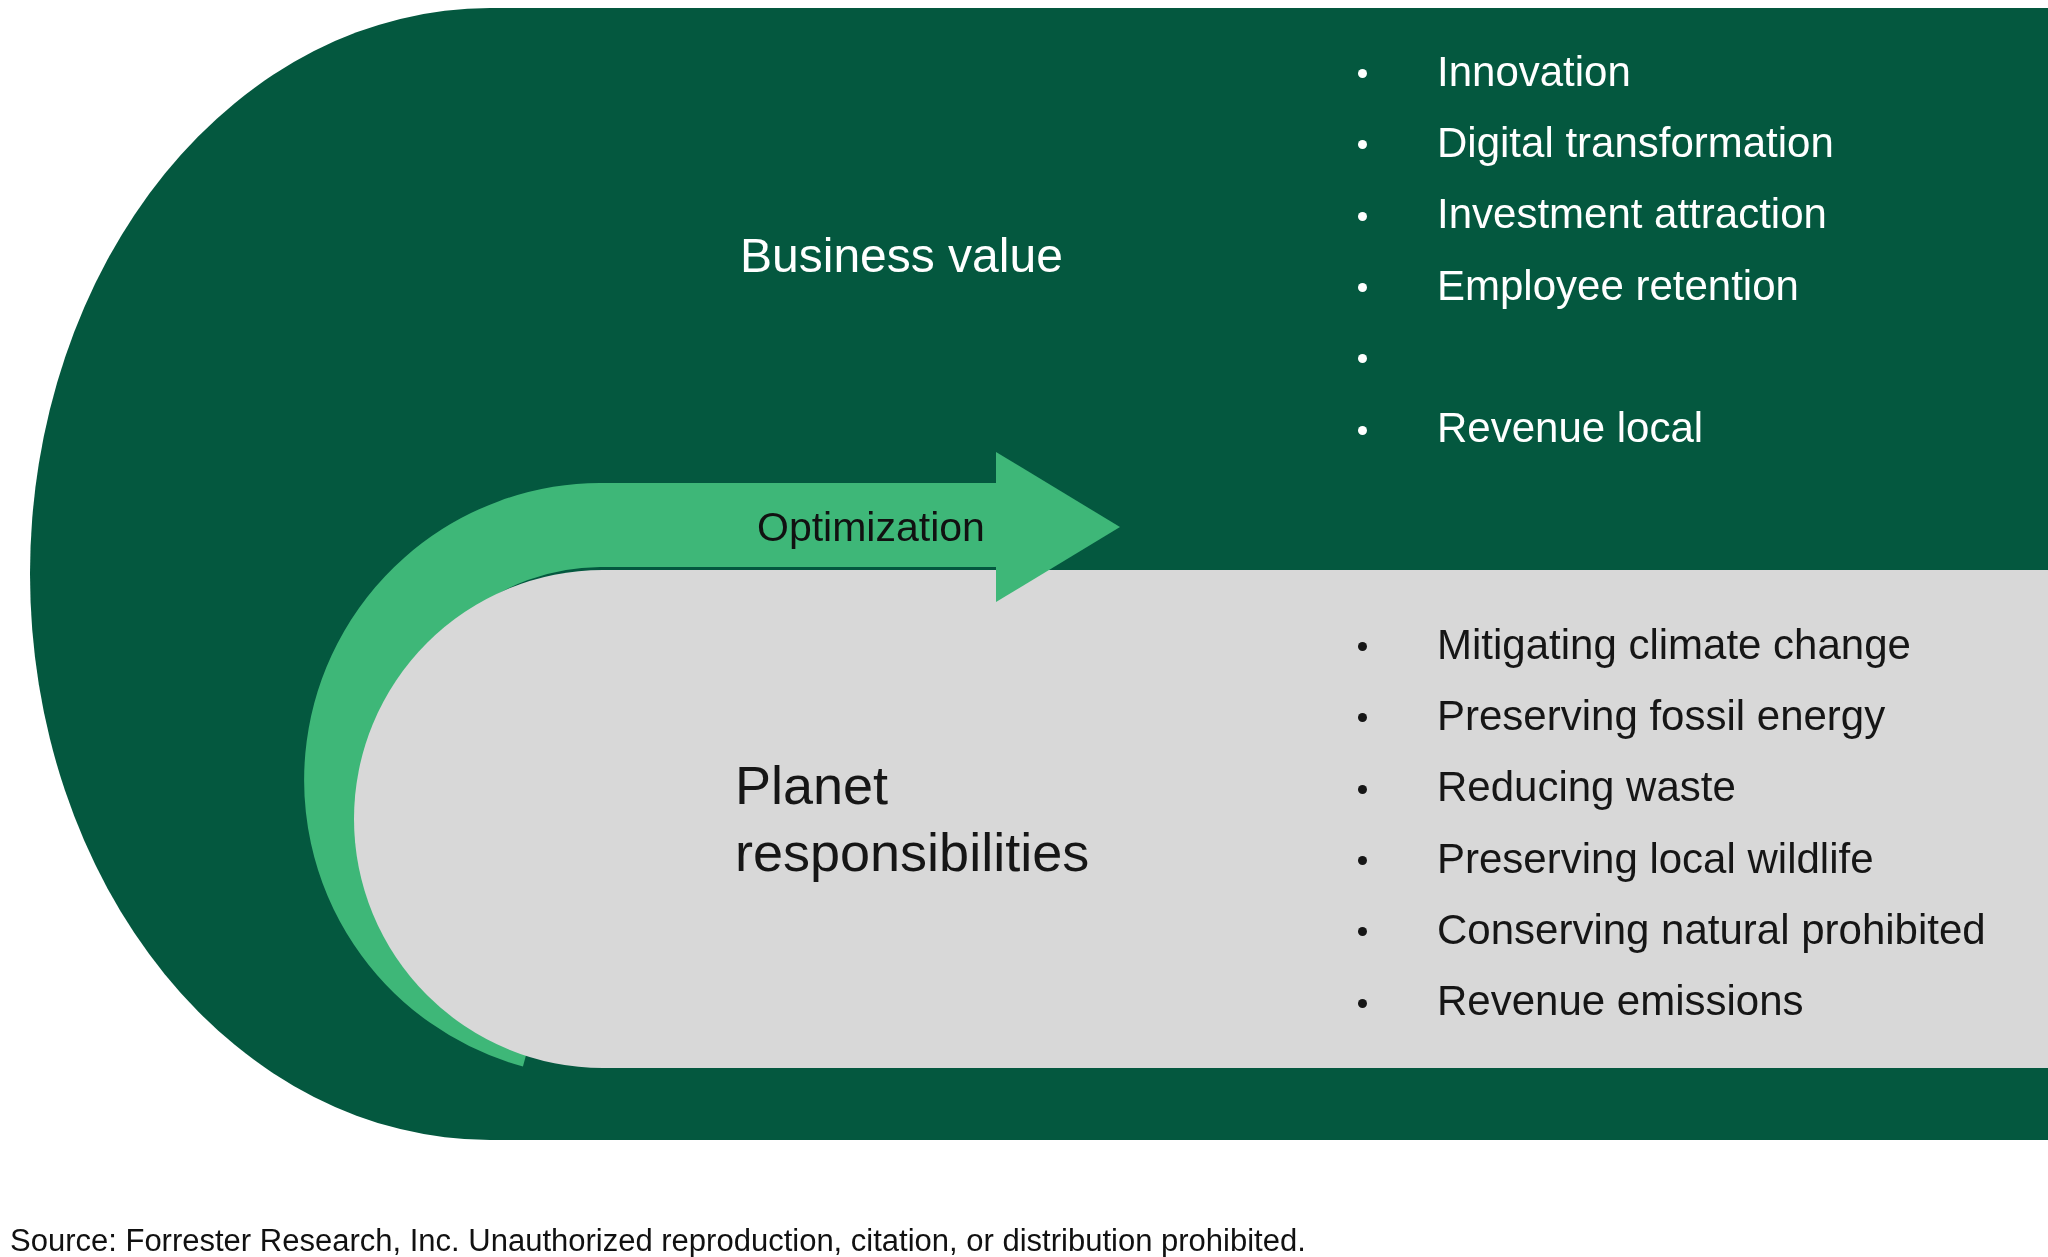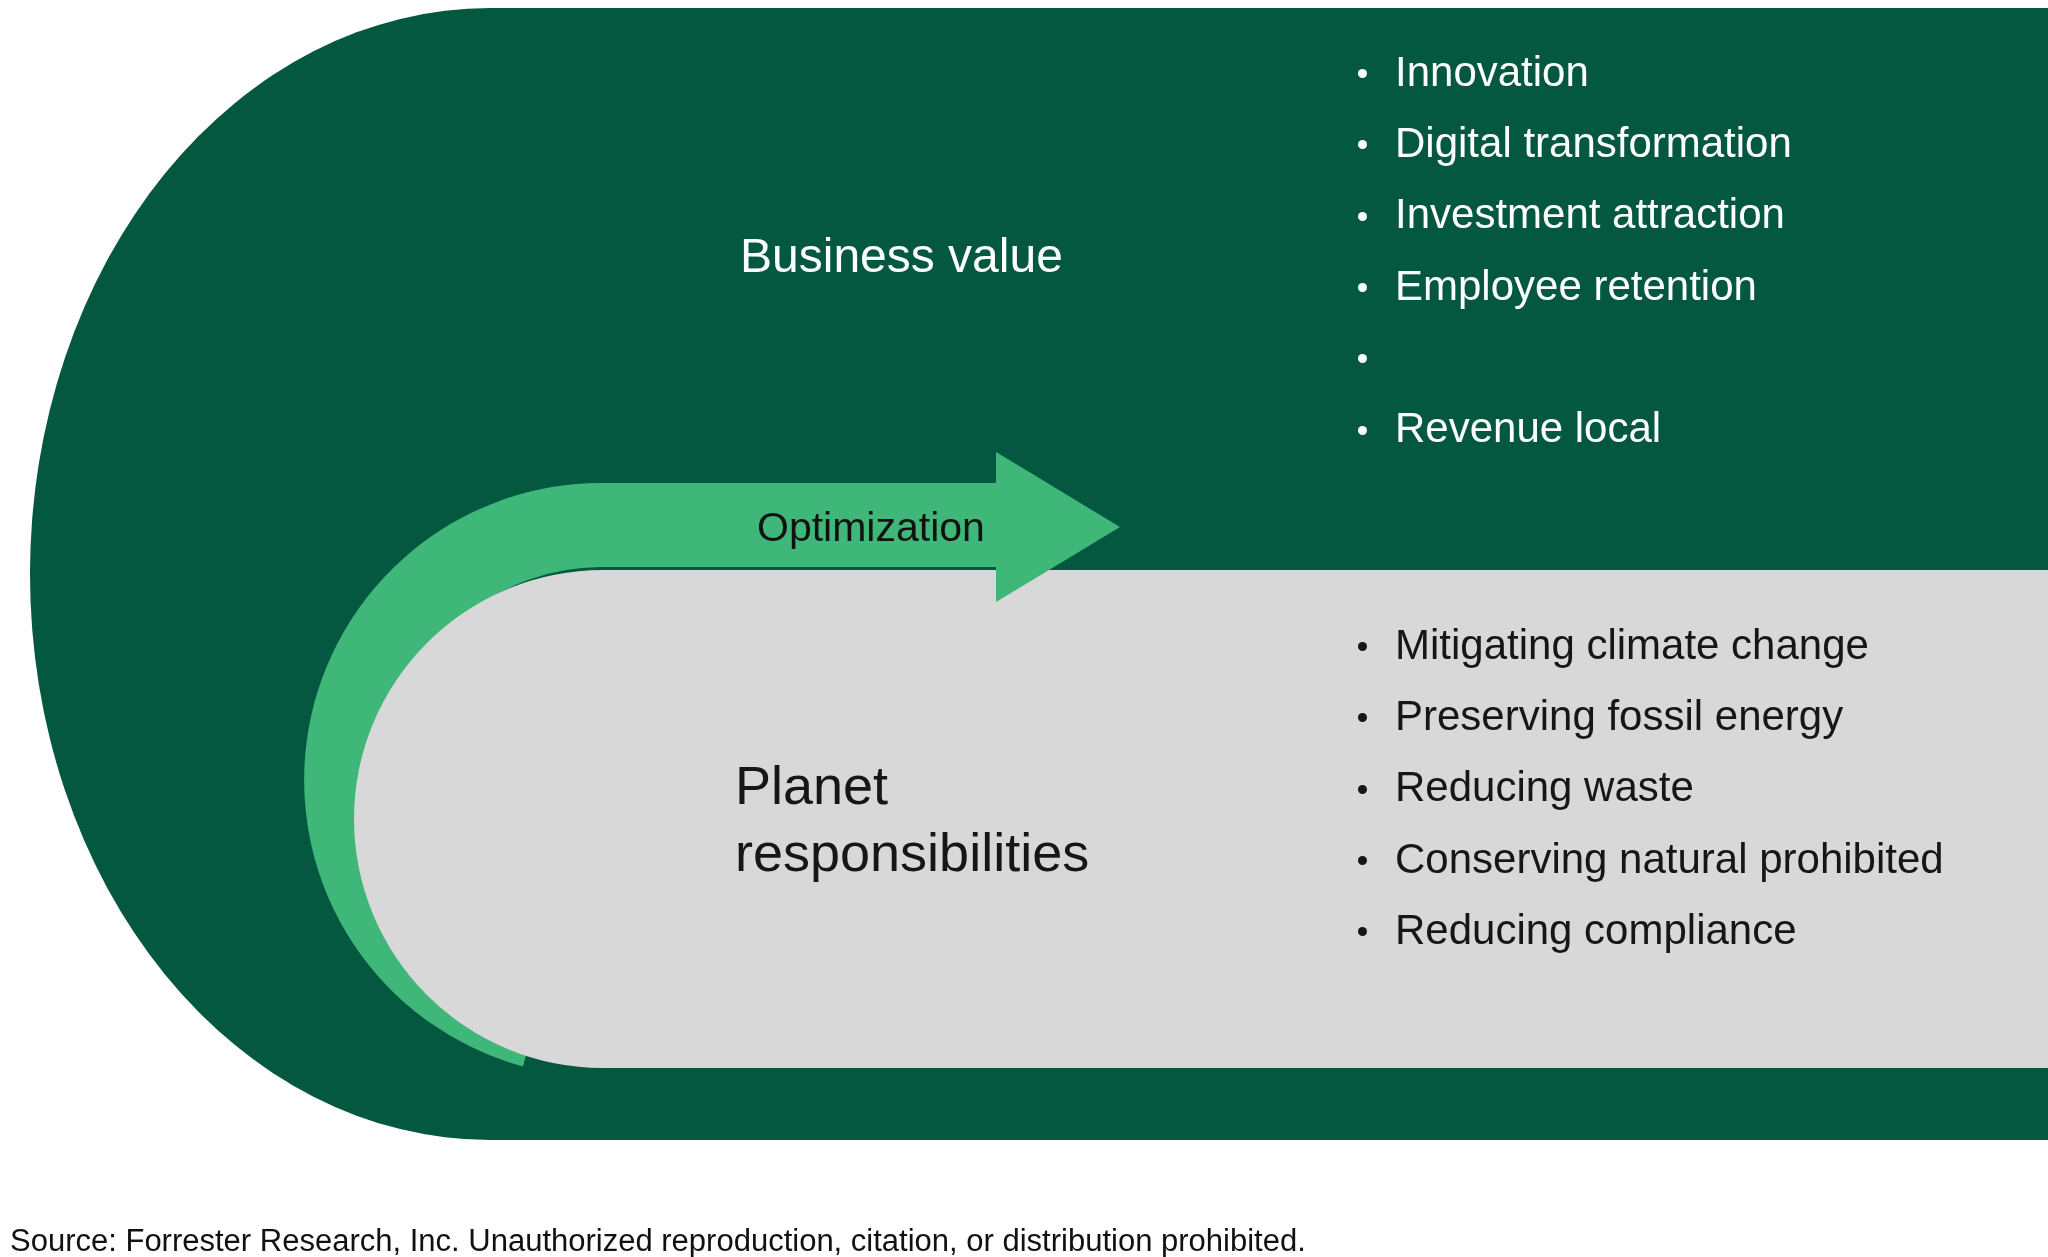--- a/index.html
+++ b/index.html
@@ -66,20 +66,21 @@
     list-style: none;
   }
   #business-list { top: 36px; color: #ffffff; }
   #planet-list { top: 609px; color: #161616; }
   .bullet-list li {
     height: 71.3px;
     display: flex;
     align-items: center;
     font-size: 42px;
     white-space: nowrap;
+    gap: 42px;
   }
   .bullet-dot {
     width: 9px; height: 9px;
     border-radius: 50%;
     background: currentColor;
     margin: 4px 28px 0 0;
     flex: 0 0 auto;
   }
   #source-line {
     left: 10px; top: 1222px;
@@ -154,27 +155,31 @@
       <li>
         <span class="bullet-dot"></span>
         <span>Preserving fossil energy</span>
       </li>
 
       <li>
         <span class="bullet-dot"></span>
         <span>Reducing waste</span>
       </li>
 
+      <li>
+        <span class="bullet-dot"></span>
+        <span>Preserving local wildlife</span>
+      </li>
 
       <li>
         <span class="bullet-dot"></span>
         <span>Conserving natural prohibited</span>
       </li>
 
       <li>
         <span class="bullet-dot"></span>
-        <span>Reducing compliance</span>
+        <span>Revenue emissions</span>
       </li>
     </ul>
 
   <div id="source-line" class="txt">Source: Forrester Research, Inc. Unauthorized reproduction, citation, or distribution prohibited.</div>
 
 </div>
 
 </body></html>

